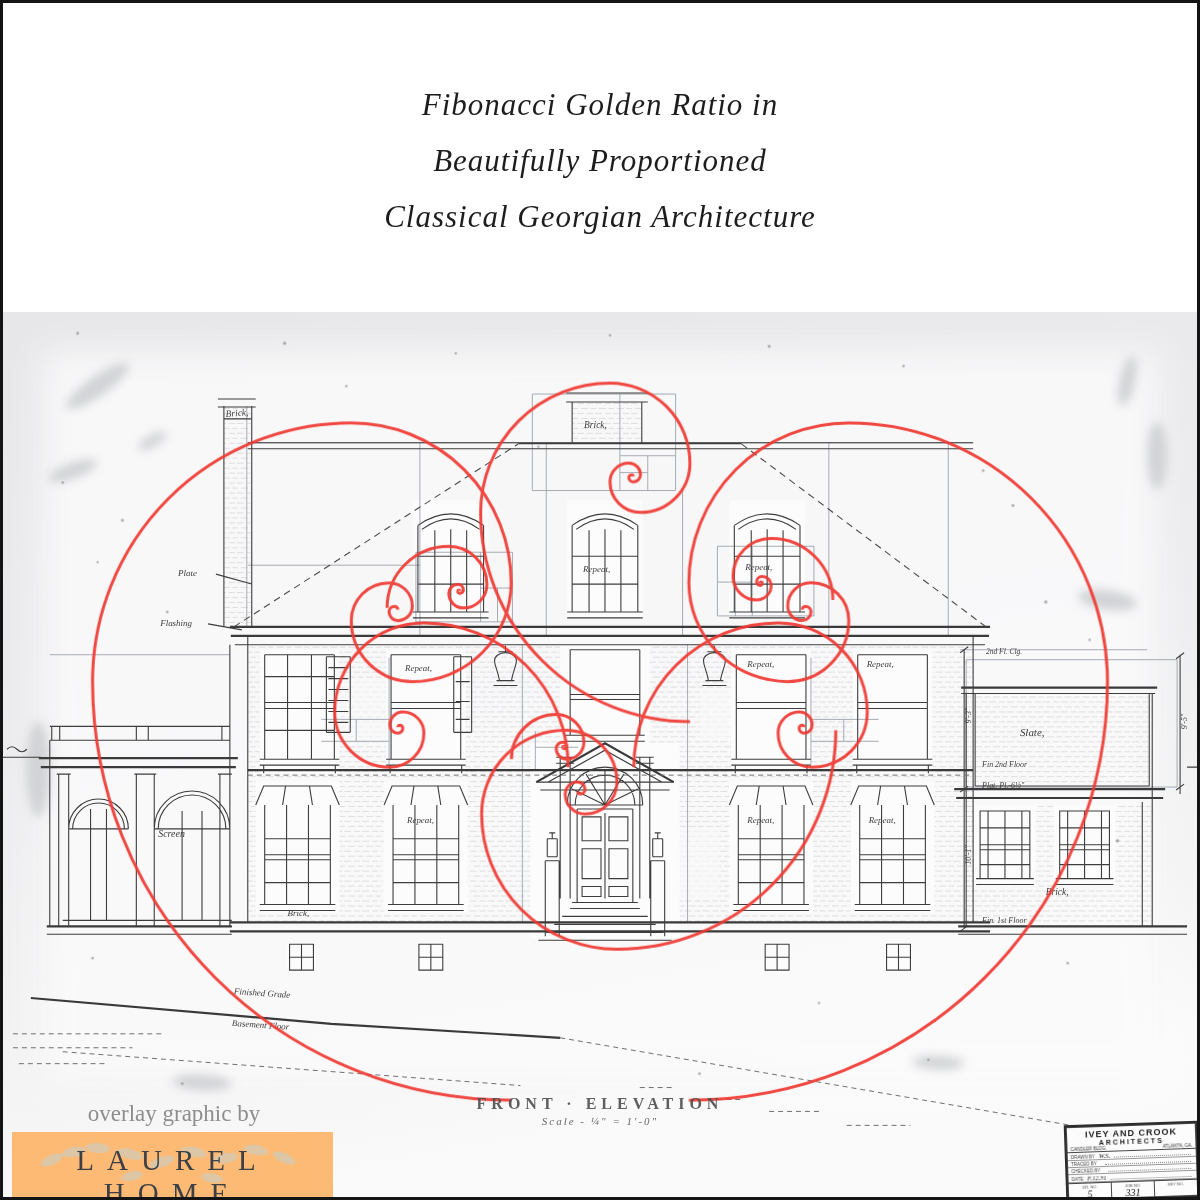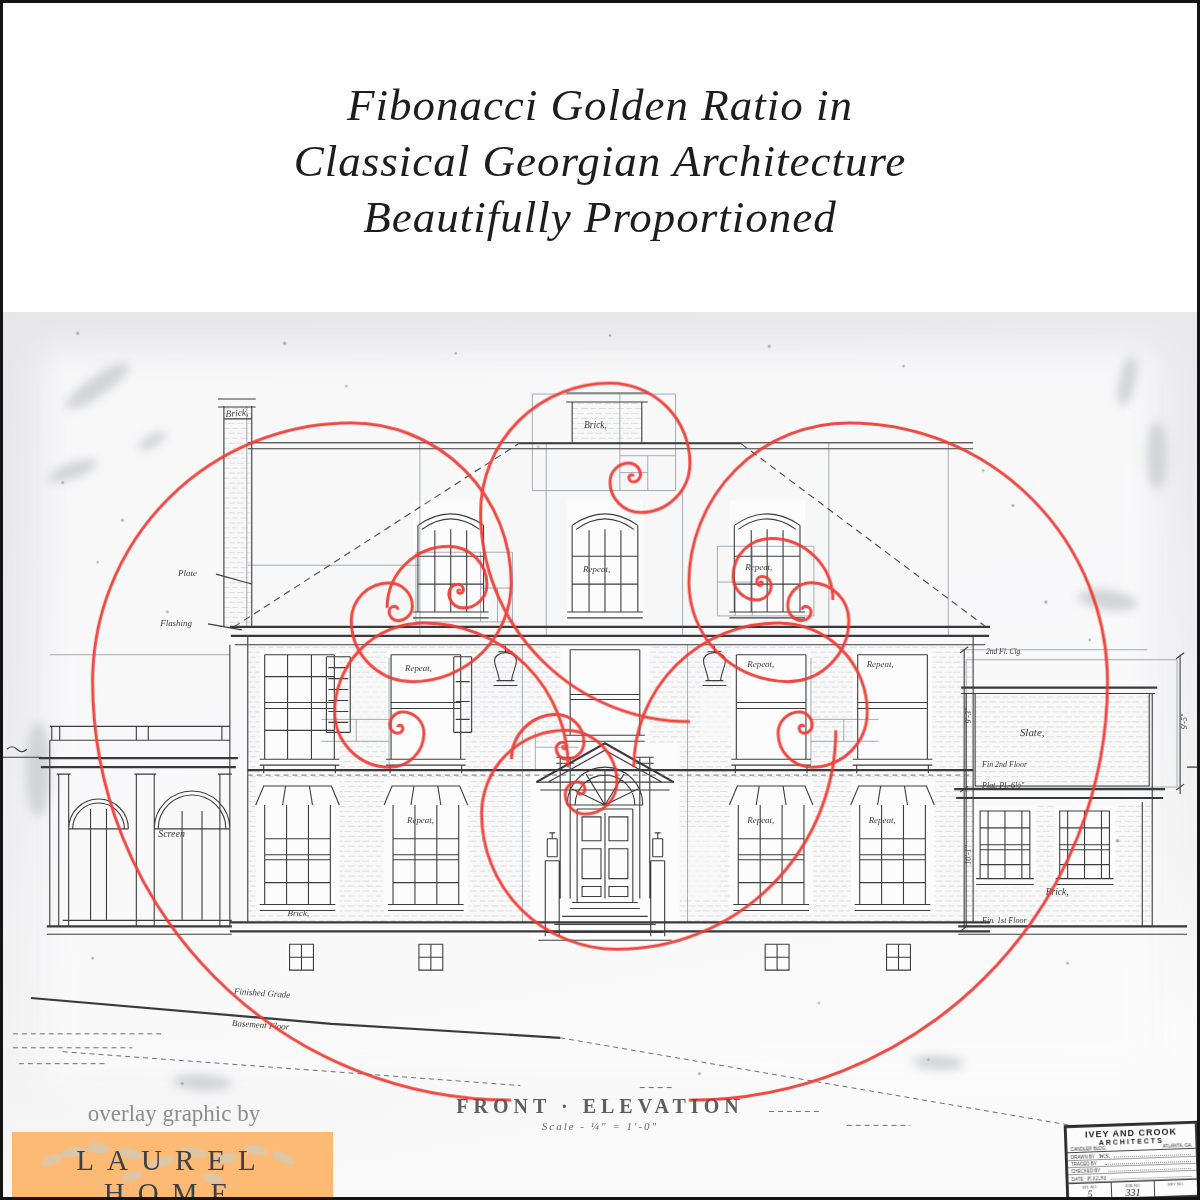--- a/index.html
+++ b/index.html
@@ -8,27 +8,27 @@
     background:#ffffff;border:3px solid #141414;box-sizing:border-box;
     overflow:hidden;font-family:"Liberation Serif", serif;
   }
   .art{position:absolute;left:0;top:0;width:1194px;height:1194px;display:block;}
   
   .title-area{
     position:absolute;left:0;top:0;width:100%;height:309px;background:#ffffff;
     text-align:center;padding-top:74px;box-sizing:border-box;z-index:4;
   }
   .title-line{
-    display:block;font-style:italic;font-size:45px;line-height:56px;
+    display:block;font-style:italic;font-size:31px;line-height:56px;
     color:#1d1d1d;letter-spacing:1px;
   }
   
   .caption-wrap{position:absolute;left:0;top:1092px;width:100%;text-align:center;z-index:3;}
   .caption{
-    font-size:20px;font-weight:bold;letter-spacing:5px;color:#4d4d4d;
+    font-size:16px;font-weight:bold;letter-spacing:5px;color:#4d4d4d;
     font-family:"Liberation Serif",serif;opacity:.9;
   }
   .scale-note{font-size:11px;letter-spacing:2px;color:#6a6a6a;margin-top:2px;font-style:italic;}
   
   .credit-prefix{
     position:absolute;left:12px;top:1098px;width:318px;text-align:center;
     font-size:23px;color:#8d8d8f;z-index:5;
   }
   .logo-box{
     position:absolute;left:9px;top:1129px;width:321px;height:65px;background:#fdba74;
@@ -315,22 +315,22 @@
       <circle cx="700" cy="1076" r="1.4"></circle>
         <circle cx="985" cy="470" r="1.3"></circle>
         <circle cx="538" cy="446" r="1.2"></circle>
       <circle cx="1070" cy="965" r="1.4"></circle>
         <circle cx="820" cy="1005" r="1.2"></circle>
     </g>
   </svg>
 
   <div class="title-area">
     <span class="title-line">Fibonacci Golden Ratio in</span>
+    <span class="title-line">Beautifully Proportioned</span>
     <span class="title-line">Classical Georgian Architecture</span>
-    <span class="title-line">Beautifully Proportioned</span>
   </div>
 
   <div class="caption-wrap">
     <div class="caption">FRONT · ELEVATION</div>
     <div class="scale-note">Scale - ¼" = 1'-0"</div>
   </div>
 
   <div class="credit-prefix">overlay graphic by</div>
   <div class="logo-box">
     <svg class="logo-leaves" width="321" height="65" viewBox="0 0 321 65">

